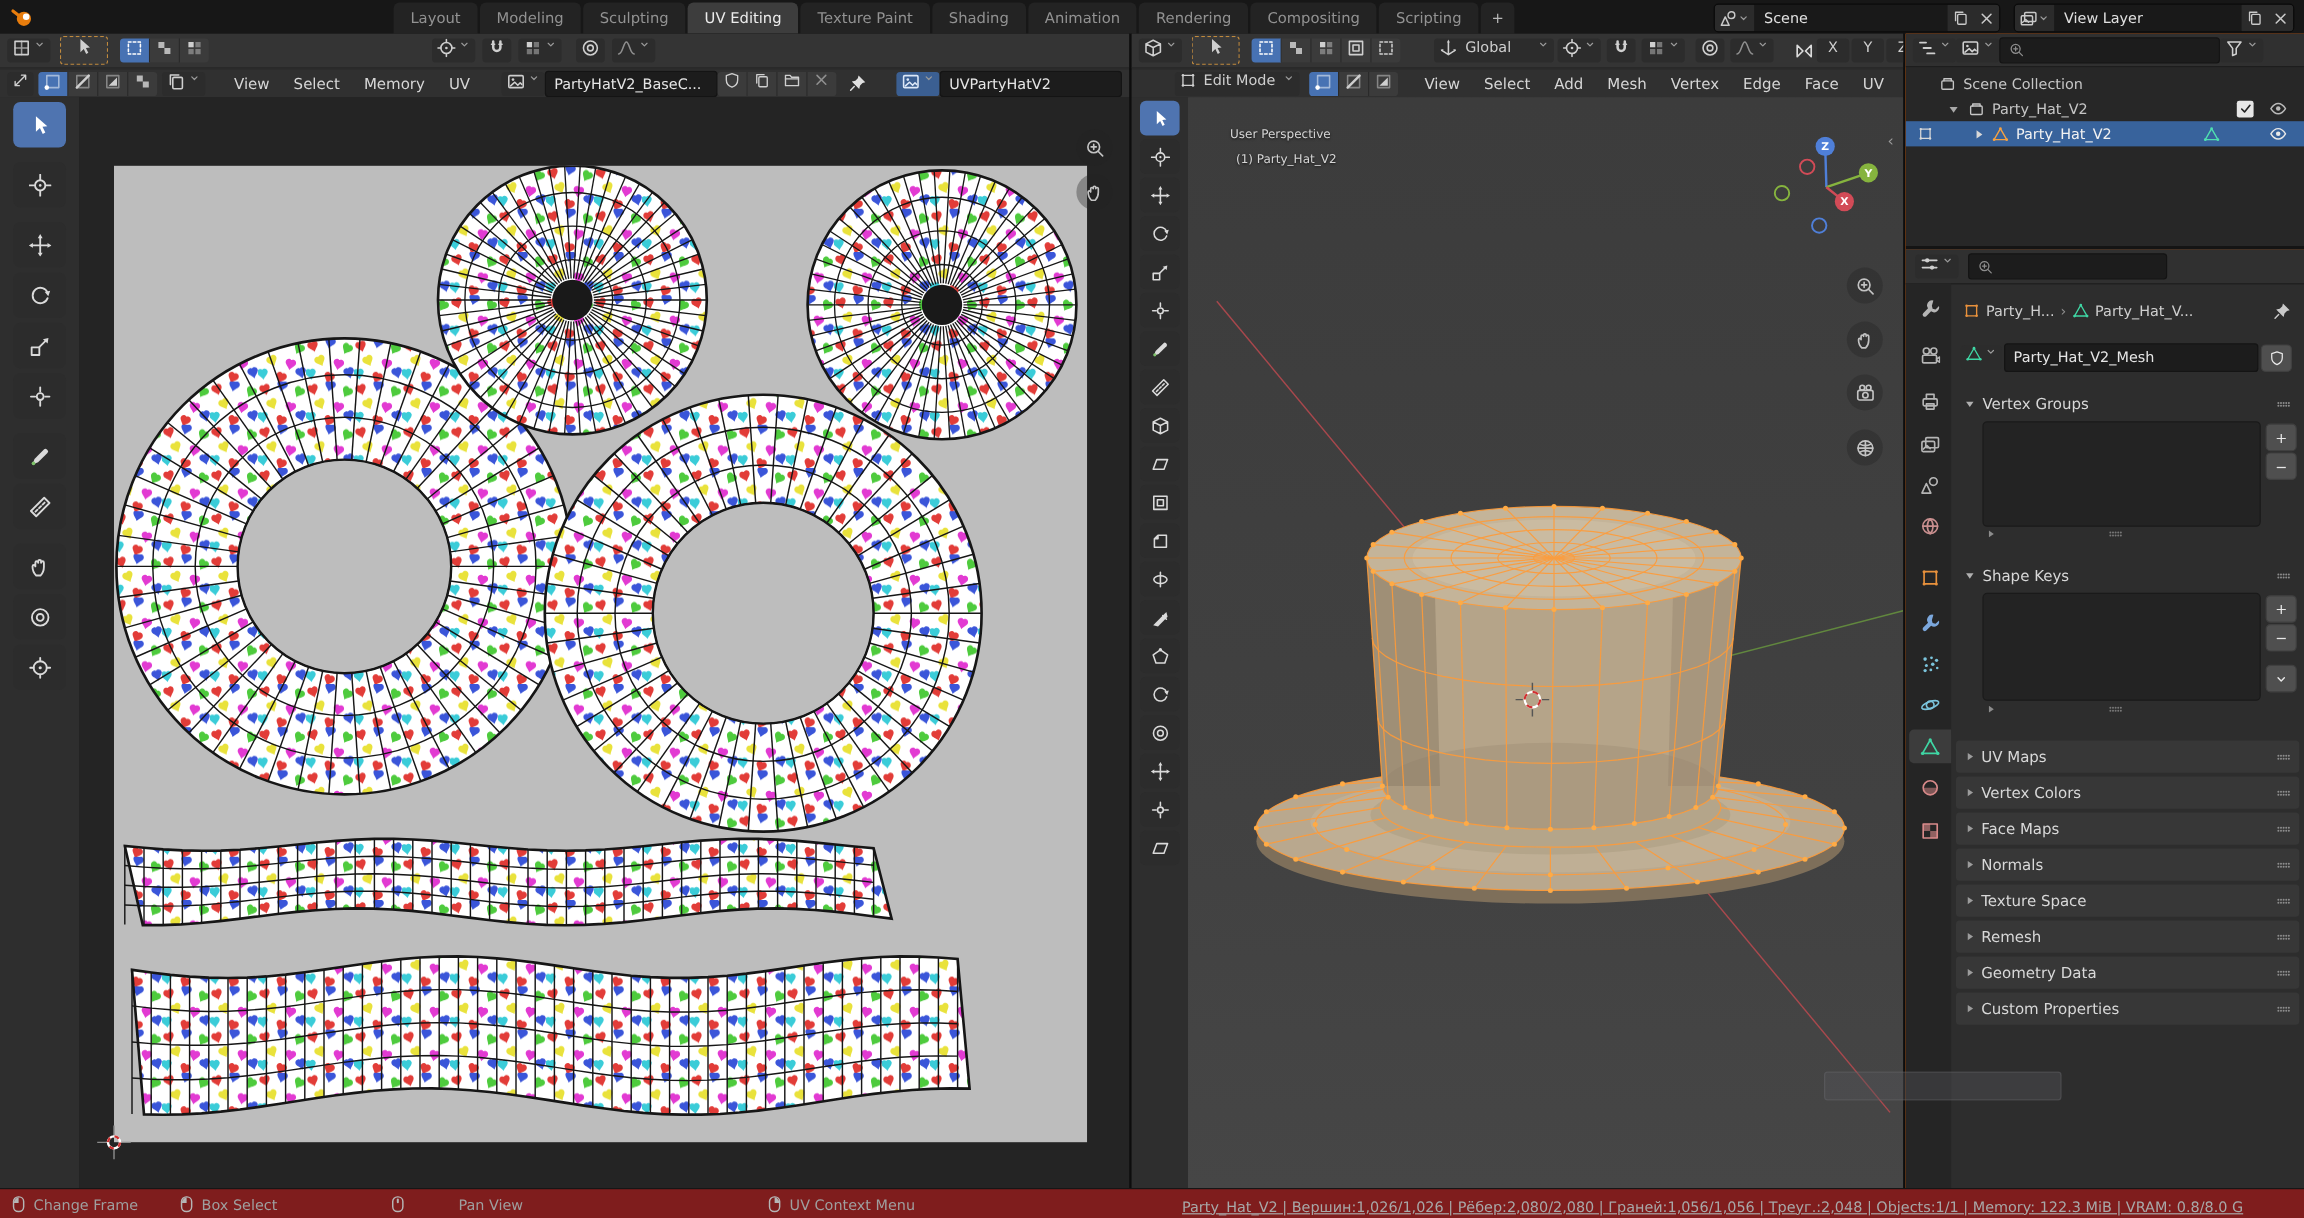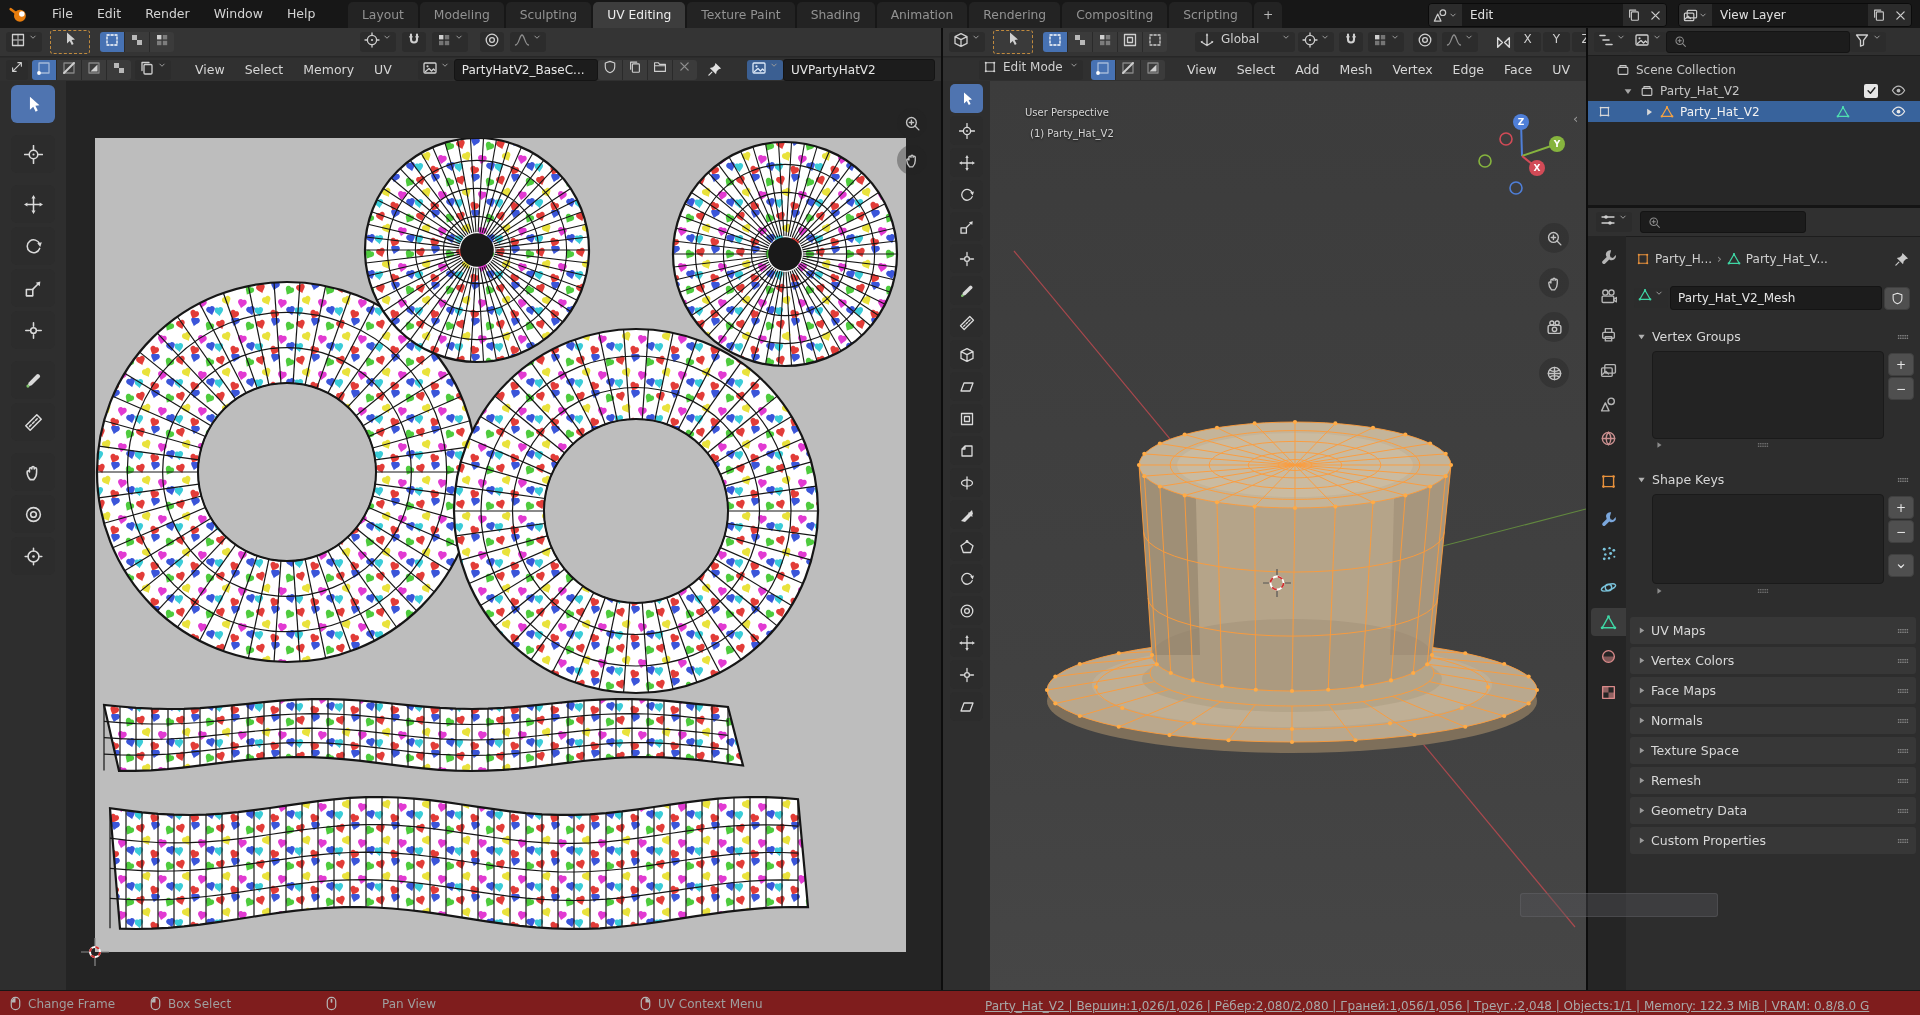--- a/index.html
+++ b/index.html
@@ -4,21 +4,21 @@
 <style>
   html,body{margin:0;padding:0;background:#0d0d0d;}
   #root{position:relative;width:1920px;height:1015px;overflow:hidden;background:#0d0d0d;
         font-family:"DejaVu Sans","Liberation Sans",sans-serif;font-size:12px;color:#cfcfcf;
         -webkit-user-select:none;user-select:none;}
   .ic{width:16px;height:16px;display:block;stroke:currentColor;fill:none;stroke-width:1.3;stroke-linecap:round;stroke-linejoin:round;}
   
   #topbar{position:absolute;left:0;top:0;width:1920px;height:28px;background:#171717;}
   #tb-menus{position:absolute;left:40px;top:0;height:28px;display:flex;align-items:center;}
   #tb-menus .menu{padding:0 12px;color:#d4d4d4;font-size:12.5px;line-height:28px;border-radius:4px;cursor:default;}
-  #tb-tabs{position:absolute;left:348px;top:2px;height:26px;display:flex;align-items:stretch;}
+  #tb-tabs{position:absolute;left:328px;top:2px;height:26px;display:flex;align-items:stretch;}
   .wtab{margin-right:2px;padding:0 14px;line-height:26px;font-size:12.3px;color:#929292;background:#232323;border-radius:5px 5px 0 0;}
   .wtab.active{background:#3d3d3d;color:#ececec;}
   .wtab.plus{padding:0 9px;color:#b8b8b8;}
   .tb-field{position:absolute;top:3px;height:22px;display:flex;align-items:stretch;border:1px solid #0b0b0b;border-radius:4px;overflow:hidden;background:#1a1a1a;}
   .tb-field .seg{display:flex;align-items:center;padding:0 4px;background:#2b2b2b;color:#c9c9c9;}
   .tb-field .txt{flex:1;display:flex;align-items:center;padding:0 8px;background:#191919;color:#e0e0e0;}
   
   .hrow{position:absolute;left:0;right:0;display:flex;align-items:center;padding:0 6px;box-sizing:border-box;}
   .row1{top:0;height:29px;background:#343434;border-bottom:1px solid #272727;}
   .row2{top:30px;height:23px;background:#303030;}
@@ -372,27 +372,20 @@
 </svg>
 
 <div id="root">
 
   <div id="topbar">
     <div style="position:absolute;left:9px;top:5px">
         <svg class="ic" style="width:19px;height:19px">
           <use href="#i-blender"></use>
         </svg>
       </div>
-    <div id="tb-menus">
-        <div class="menu">File</div>
-        <div class="menu">Edit</div>
-        <div class="menu">Render</div>
-        <div class="menu">Window</div>
-        <div class="menu">Help</div>
-      </div>
     <div id="tb-tabs">
         <div class="wtab">Layout</div>
         <div class="wtab">Modeling</div>
         <div class="wtab">Sculpting</div>
         <div class="wtab active">UV Editing</div>
         <div class="wtab">Texture Paint</div>
         <div class="wtab">Shading</div>
         <div class="wtab">Animation</div>
         <div class="wtab">Rendering</div>
         <div class="wtab">Compositing</div>
@@ -401,21 +394,21 @@
       </div>
     <div class="tb-field" style="left:1428px;width:237px">
       <span class="seg">
           <svg class="ic" style="width:15px;height:15px">
             <use href="#i-scenec"></use>
           </svg>
           <svg class="ic chev">
             <use href="#i-chev"></use>
           </svg>
         </span>
-      <span class="txt">Edit</span>
+      <span class="txt">Scene</span>
       <span class="seg">
           <svg class="ic" style="width:14px;height:14px">
             <use href="#i-copy"></use>
           </svg>
         </span>
       <span class="seg dim">
           <svg class="ic" style="width:13px;height:13px">
             <use href="#i-x"></use>
           </svg>
         </span>

